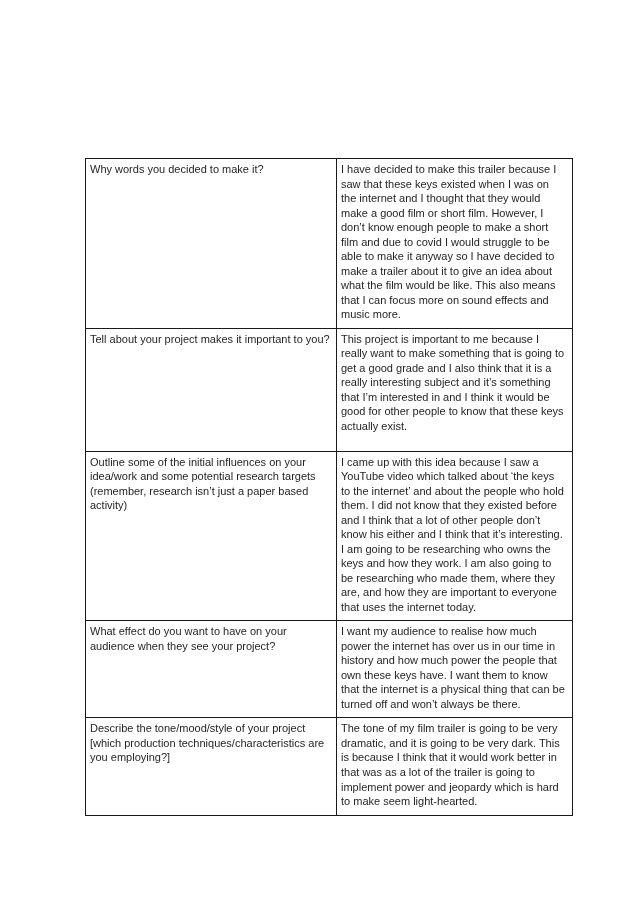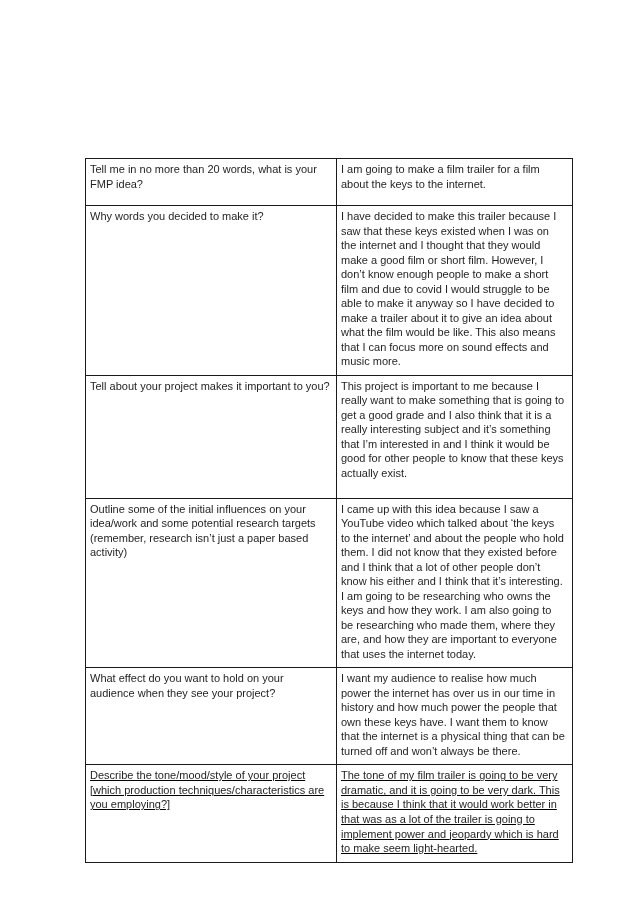--- a/index.html
+++ b/index.html
@@ -33,46 +33,42 @@
     color: #1f1f1f;
     word-wrap: break-word;
   }
   td.q { width: 251px; }
   td.a { width: 236px; }
   tr.r1 { height: 47px; }
   tr.r2 { height: 147px; }
   tr.r3 { height: 123px; }
   tr.r4 { height: 163px; }
   tr.r5 { height: 87px; }
-  tr.r6 { height: 88px; text-decoration: underline; }
+  tr.r6 { height: 88px; }
 </style>
 </head>
 <body>
 
 <div class="page">
   <table class="fmp-table">
     <tbody>
-      <tr class="r1">
-        <td class="q">Tell me in no more than 20 words, what is your FMP idea?</td>
-        <td class="a">I am going to make a film trailer for a film about the keys to the internet.</td>
-      </tr>
       <tr class="r2">
         <td class="q">Why words you decided to make it?</td>
         <td class="a">I have decided to make this trailer because I saw that these keys existed when I was on the internet and I thought that they would make a good film or short film. However, I don’t know enough people to make a short film and due to covid I would struggle to be able to make it anyway so I have decided to make a trailer about it to give an idea about what the film would be like. This also means that I can focus more on sound effects and music more.</td>
       </tr>
       <tr class="r3">
         <td class="q">Tell about your project makes it important to you?</td>
         <td class="a">This project is important to me because I really want to make something that is going to get a good grade and I also think that it is a really interesting subject and it’s something that I’m interested in and I think it would be good for other people to know that these keys actually exist.</td>
       </tr>
       <tr class="r4">
         <td class="q">Outline some of the initial influences on your idea/work and some potential research targets (remember, research isn’t just a paper based activity)</td>
         <td class="a">I came up with this idea because I saw a YouTube video which talked about ‘the keys to the internet’ and about the people who hold them. I did not know that they existed before and I think that a lot of other people don’t know his either and I think that it’s interesting. I am going to be researching who owns the keys and how they work. I am also going to be researching who made them, where they are, and how they are important to everyone that uses the internet today.</td>
       </tr>
       <tr class="r5">
-        <td class="q">What effect do you want to hold on your audience when they see your project?</td>
+        <td class="q">What effect do you want to have on your audience when they see your project?</td>
         <td class="a">I want my audience to realise how much power the internet has over us in our time in history and how much power the people that own these keys have. I want them to know that the internet is a physical thing that can be turned off and won’t always be there.</td>
       </tr>
       <tr class="r6">
         <td class="q">Describe the tone/mood/style of your project [which production techniques/characteristics are you employing?]</td>
         <td class="a">The tone of my film trailer is going to be very dramatic, and it is going to be very dark. This is because I think that it would work better in that was as a lot of the trailer is going to implement power and jeopardy which is hard to make seem light-hearted.</td>
       </tr>
     </tbody>
   </table>
 </div>
 

